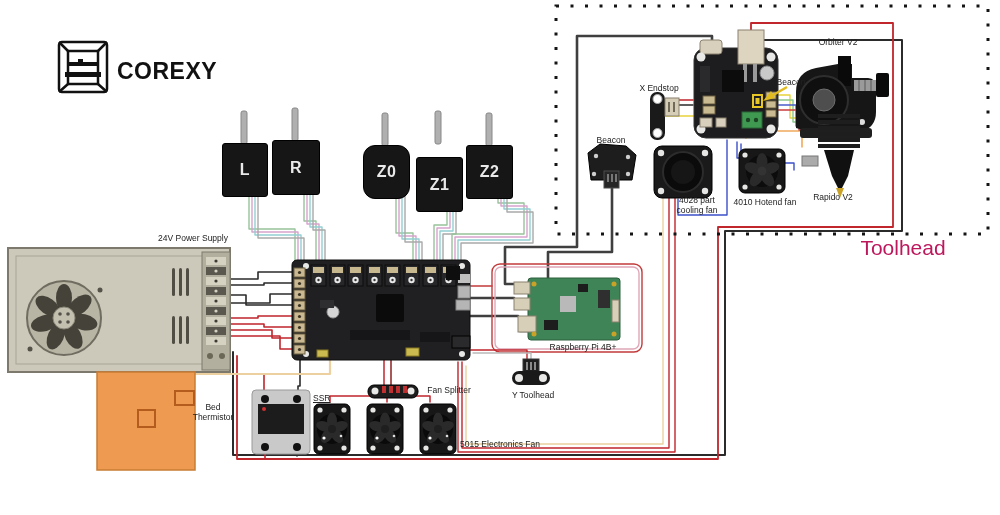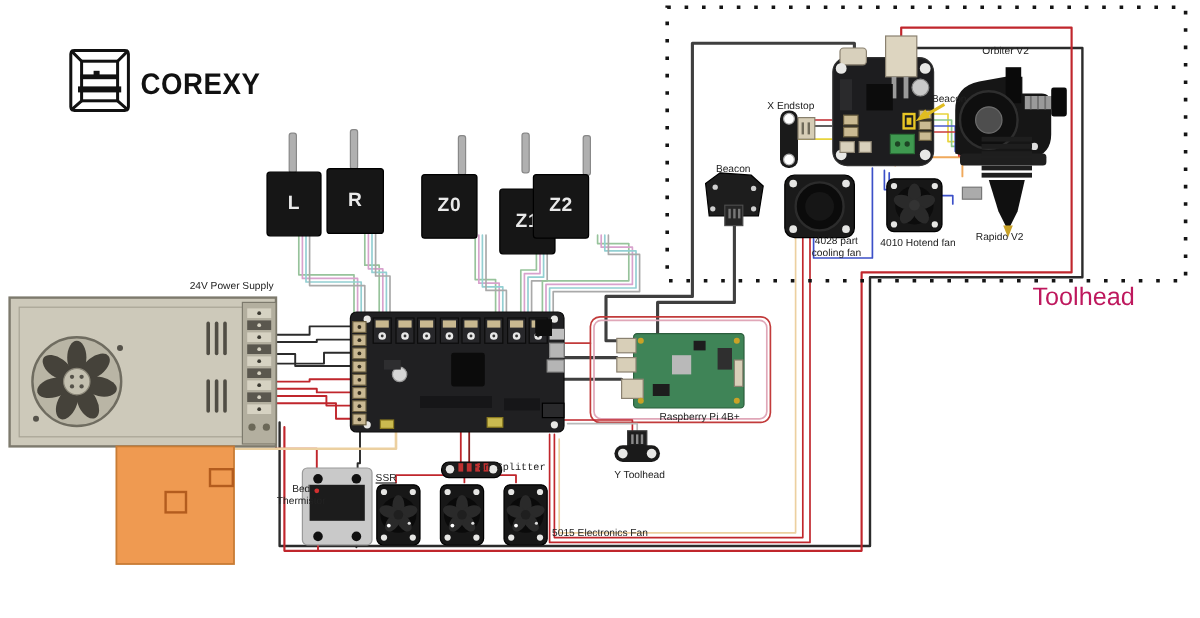--- a/index.html
+++ b/index.html
@@ -406,39 +406,39 @@
     <rect x="486" y="113" width="6" height="33" rx="2"></rect>
   </g>
 </svg>
 
 <div class="motor" style="left:222px;top:143px;width:44px;height:52px;">
       <span>L</span>
     </div>
 <div class="motor" style="left:272px;top:140px;width:46px;height:53px;">
       <span>R</span>
     </div>
-<div class="motor" style="left:351px;top:145px;width:45px;height:52px;">
+<div class="motor" style="left:363px;top:145px;width:45px;height:52px;border-radius:12px;">
       <span>Z0</span>
     </div>
 <div class="motor" style="left:416px;top:157px;width:45px;height:53px;">
       <span>Z1</span>
     </div>
-<div class="motor" style="left:444px;top:145px;width:45px;height:52px;">
+<div class="motor" style="left:466px;top:145px;width:45px;height:52px;">
       <span>Z2</span>
     </div>
 
 <div class="logo-text">COREXY</div>
 <div class="lbl" style="left:193px;top:234px;">24V Power Supply</div>
 <div class="lbl" style="left:583px;top:343px;">Raspberry Pi 4B+</div>
 <div class="lbl left" style="left:313px;top:394px;">SSR</div>
-<div class="lbl" style="left:213px;top:403px;margin-left:38px;">
+<div class="lbl" style="left:213px;top:403px;">
   <div>Bed</div>
   <div>Thermistor</div>
 </div>
-<div class="lbl" style="left:424px;top:386px;font-family:Liberation Mono, monospace;">Fan Splitter</div>
+<div class="lbl" style="left:449px;top:386px;">Fan Splitter</div>
 <div class="lbl" style="left:500px;top:440px;">5015 Electronics Fan</div>
 <div class="lbl" style="left:533px;top:391px;">Y Toolhead</div>
 <div class="lbl" style="left:659px;top:84px;">X Endstop</div>
 <div class="lbl" style="left:611px;top:136px;">Beacon</div>
 <div class="lbl" style="left:791px;top:78px;">Beacon</div>
 <div class="lbl" style="left:838px;top:38px;">Orbiter V2</div>
 <div class="lbl" style="left:697px;top:196px;">
   <div>4028 part</div>
   <div>cooling fan</div>
 </div>

